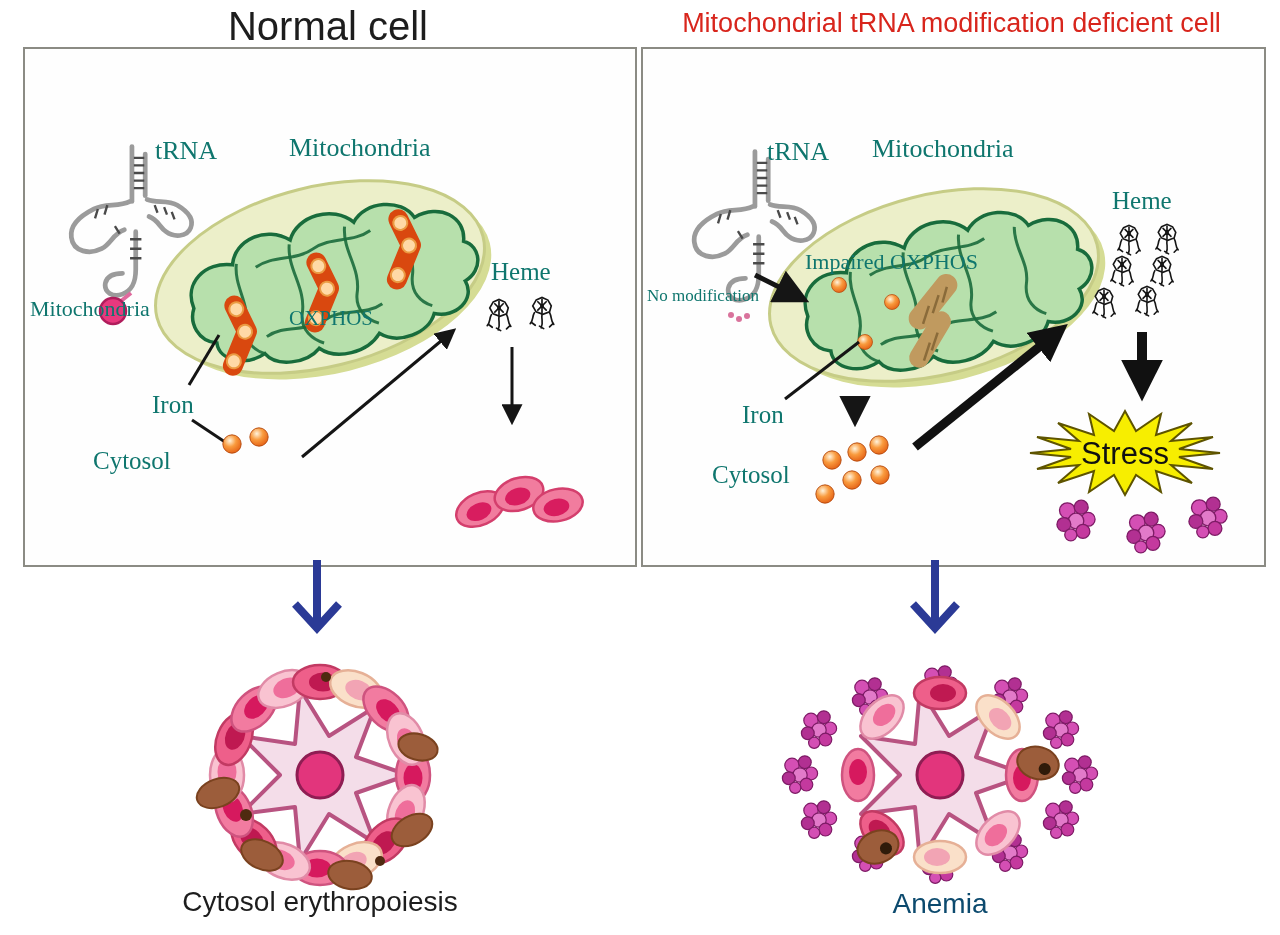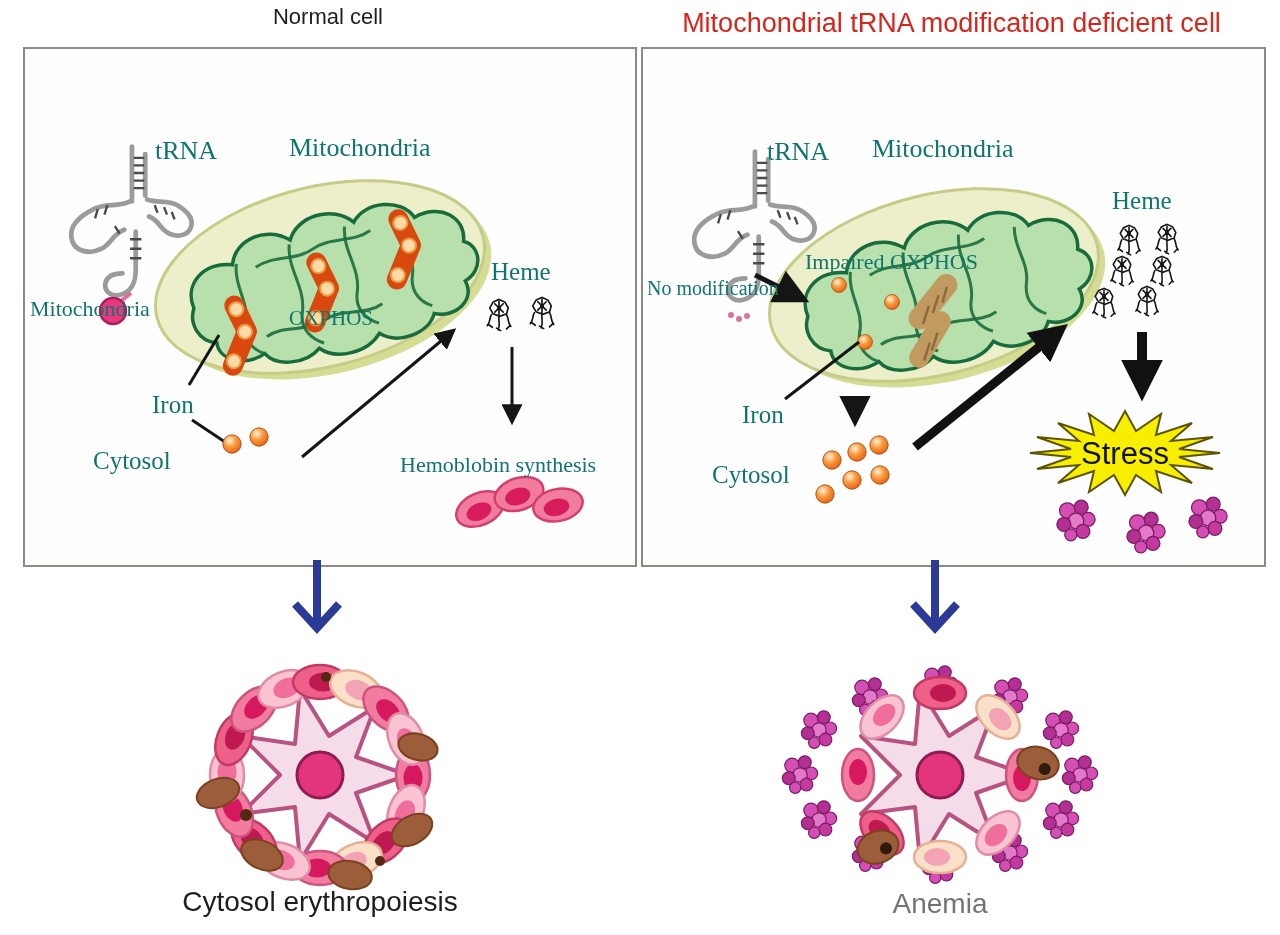--- a/index.html
+++ b/index.html
@@ -1,28 +1,28 @@
 <!DOCTYPE html>
 <html><head>
 <meta charset="utf-8">
 <style>
   html,body{margin:0;padding:0;background:#fff;}
   #canvas{position:relative;width:1280px;height:935px;background:#fff;overflow:hidden;
           font-family:"Liberation Sans",sans-serif;color:#1c1c1c;}
   .title{position:absolute;text-align:center;white-space:nowrap;font-weight:400;}
-  #title-left{left:23px;top:4px;width:610px;font-size:22px;color:#1d1d1d;}
+  #title-left{left:23px;top:4px;width:610px;font-size:40px;color:#1d1d1d;}
   #title-right{left:641px;top:8px;width:621px;font-size:27px;color:#d8251c;}
   .panel{position:absolute;top:47px;height:516px;border:2px solid #8b8b84;background:#fefefe;}
   #panel-left{left:23px;width:610px;}
   #panel-right{left:641px;width:621px;}
   .panel svg.art{position:absolute;left:0;top:0;width:100%;height:100%;}
   .lbl{position:absolute;white-space:nowrap;color:#0f766e;line-height:1.05;font-family:Liberation Serif, serif;}
   .outcome{position:absolute;text-align:center;font-size:28px;}
   #outcome-left{left:110px;top:886px;width:420px;color:#1d1d1d;}
-  #outcome-right{left:790px;top:888px;width:300px;color:#737373;}
+  #outcome-right{left:790px;top:888px;width:300px;color:#0c4a6e;}
   .abs{position:absolute;}
   
   .cA{fill:#f27ba0;stroke:#cf537f;stroke-width:2.5}.nA{fill:#d6195e}
   .cB{fill:#f9c3d1;stroke:#e18ba7;stroke-width:2.5}.nB{fill:#ef6e9b}
   .cC{fill:#ee5f8a;stroke:#c23a63;stroke-width:2.5}.nC{fill:#bf1951}
   .cD{fill:#fae0c9;stroke:#e6b096;stroke-width:2.5}.nD{fill:#f2a4b4}
   .cBr{fill:#9c5d3b;stroke:#7a421f;stroke-width:2}
   .cristae{fill:none;stroke:#1b6b3c;stroke-width:3;opacity:.9}
   .thinln{stroke:#151515;stroke-width:3;fill:none}
 </style>
@@ -155,21 +155,20 @@
           </g>
       </g>
     </svg>
     <div class="lbl" style="left:130px;top:88px;font-size:26px">tRNA</div>
     <div class="lbl" style="left:264px;top:85px;font-size:26px">Mitochondria</div>
     <div class="lbl" style="left:5px;top:248px;font-size:22px">Mitochondria</div>
     <div class="lbl" style="left:264px;top:258px;font-size:21px">OXPHOS</div>
     <div class="lbl" style="left:127px;top:343px;font-size:25px">Iron</div>
     <div class="lbl" style="left:68px;top:399px;font-size:25px">Cytosol</div>
     <div class="lbl" style="left:466px;top:210px;font-size:25px">Heme</div>
-    <div class="lbl" style="left:375px;top:404px;font-size:22px">Hemoblobin synthesis</div>
   </div>
 
   <div id="panel-right" class="panel">
     <svg class="art" viewBox="0 0 621 516">
 
       <g transform="translate(291,236) rotate(-14) translate(-170,-95)">
         <ellipse cx="176" cy="103" rx="167" ry="90" fill="#d5dc94"></ellipse>
         <ellipse cx="170" cy="95" rx="168" ry="90" fill="#ecefc9" stroke="#c6cc86" stroke-width="3"></ellipse>
         <path d="M40 95 C36 68 62 52 88 62 C96 38 130 32 150 52 C162 30 200 28 216 50 C232 32 268 38 276 60 C304 52 326 72 318 95 C334 104 330 128 310 134 C316 154 292 168 272 158 C262 176 230 180 214 164 C198 180 166 180 152 164 C136 176 106 172 98 156 C76 164 52 152 54 134 C36 128 32 108 40 95 Z" fill="#b7e0ac" stroke="#186c3c" stroke-width="3.5"></path>
         <path class="cristae" d="M92 62 C84 84 96 104 86 124 C80 138 88 150 98 156"></path>
@@ -225,21 +224,21 @@
         <polygon fill="#f7ee00" stroke="#5e5400" stroke-width="2" points="95,0 54,4 88,16 46,12 67,30 31,18 36,39 11,22 0,42 -11,22 -36,39 -31,18 -67,30 -46,12 -88,16 -54,4 -95,0 -54,-4 -88,-16 -46,-12 -67,-30 -31,-18 -36,-39 -11,-22 0,-42 11,-22 36,-39 31,-18 67,-30 46,-12 88,-16 54,-4"></polygon>
         <text x="0" y="11" text-anchor="middle" font-size="31" fill="#111" font-family="Liberation Sans, sans-serif">Stress</text>
       </g>
 
       <use href="#protein" x="407" y="446" width="52" height="52"></use>
       <use href="#protein" x="477" y="458" width="52" height="52"></use>
       <use href="#protein" x="539" y="443" width="52" height="52"></use>
     </svg>
     <div class="lbl" style="left:124px;top:89px;font-size:26px">tRNA</div>
     <div class="lbl" style="left:229px;top:86px;font-size:26px">Mitochondria</div>
-    <div class="lbl" style="left:4px;top:229px;font-size:20px">No modification</div>
+    <div class="lbl" style="left:4px;top:238px;font-size:17px">No modification</div>
     <div class="lbl" style="left:162px;top:201px;font-size:22px">Impaired OXPHOS</div>
     <div class="lbl" style="left:99px;top:353px;font-size:25px">Iron</div>
     <div class="lbl" style="left:69px;top:413px;font-size:25px">Cytosol</div>
     <div class="lbl" style="left:469px;top:139px;font-size:25px">Heme</div>
   </div>
 
   <svg class="abs" style="left:282px;top:558px" width="70" height="90" viewBox="0 0 70 90">
     <path d="M35 2 V68 M13 46 L35 70 L57 46" stroke="#2b3a96" stroke-width="8" fill="none"></path>
   </svg>
   <svg class="abs" style="left:900px;top:558px" width="70" height="90" viewBox="0 0 70 90">

